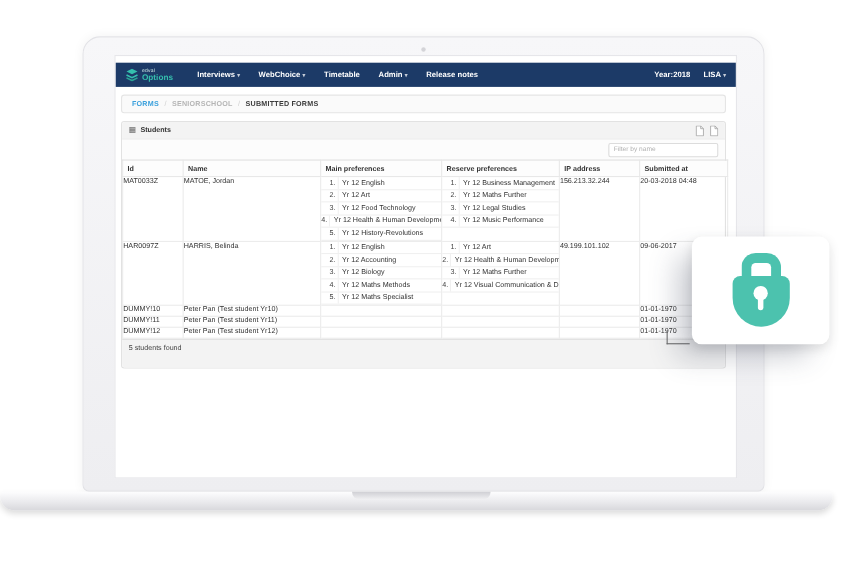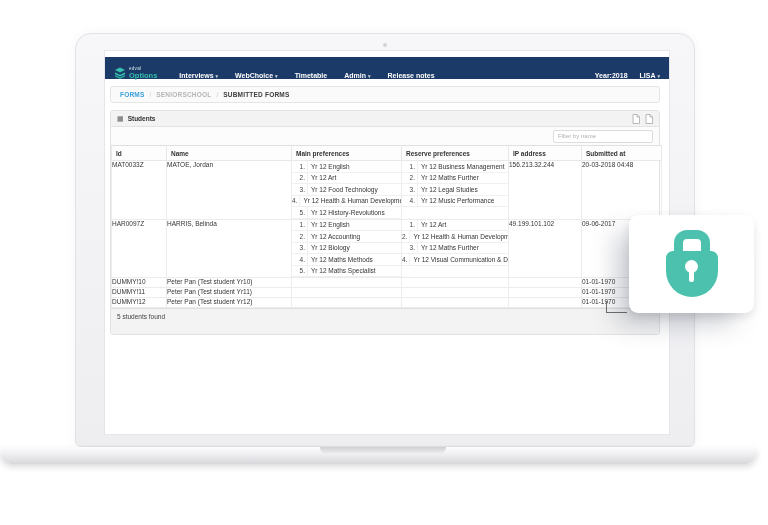--- a/index.html
+++ b/index.html
@@ -12,21 +12,21 @@
   .camera{position:absolute;left:307px;top:9px;width:4px;height:4px;border-radius:50%;background:#d4d4d8;}
   .screen{position:absolute;left:28px;top:16px;width:564px;height:383px;background:#fff;
           border:1px solid #e6e6ea;box-sizing:content-box;overflow:hidden;}
   .base{position:absolute;left:0;top:447px;width:757px;height:17px;
         background:linear-gradient(#fdfdfe,#eaeaed 55%,#d8d8dc);
         border-radius:4px 4px 14px 14px;box-shadow:0 3px 6px rgba(0,0,0,.14);}
   .notch{position:absolute;left:320px;top:0;width:126px;height:7px;
          background:linear-gradient(#cfcfd4,#f0f0f2);border-radius:0 0 8px 8px;}
   
   .navbar{position:absolute;left:0;top:6px;right:0;height:22px;background:#1c3a67;
-          display:flex;align-items:flex-end;padding:0 9px;color:#fff;box-sizing:border-box;}
+          display:flex;align-items:center;padding:0 9px;color:#fff;box-sizing:border-box;}
   .brand{display:flex;align-items:center;gap:3px;}
   .brand-txt{display:flex;flex-direction:column;line-height:1;}
   .brand-top{font-size:4.5px;color:#cfe9e6;letter-spacing:.3px;}
   .brand-name{font-size:7.5px;font-weight:bold;color:#35bfae;}
   .nav-items{display:flex;align-items:center;gap:17px;margin-left:22px;}
   .nav-item{display:flex;align-items:center;gap:2px;font-size:7px;font-weight:600;cursor:pointer;white-space:nowrap;}
   .caret{font-size:5px;color:rgba(255,255,255,.75);}
   .nav-right{margin-left:auto;display:flex;align-items:center;gap:12px;}
   .year{font-size:7px;font-weight:700;}
   .user{display:flex;align-items:center;gap:2px;font-size:7px;font-weight:700;cursor:pointer;}

